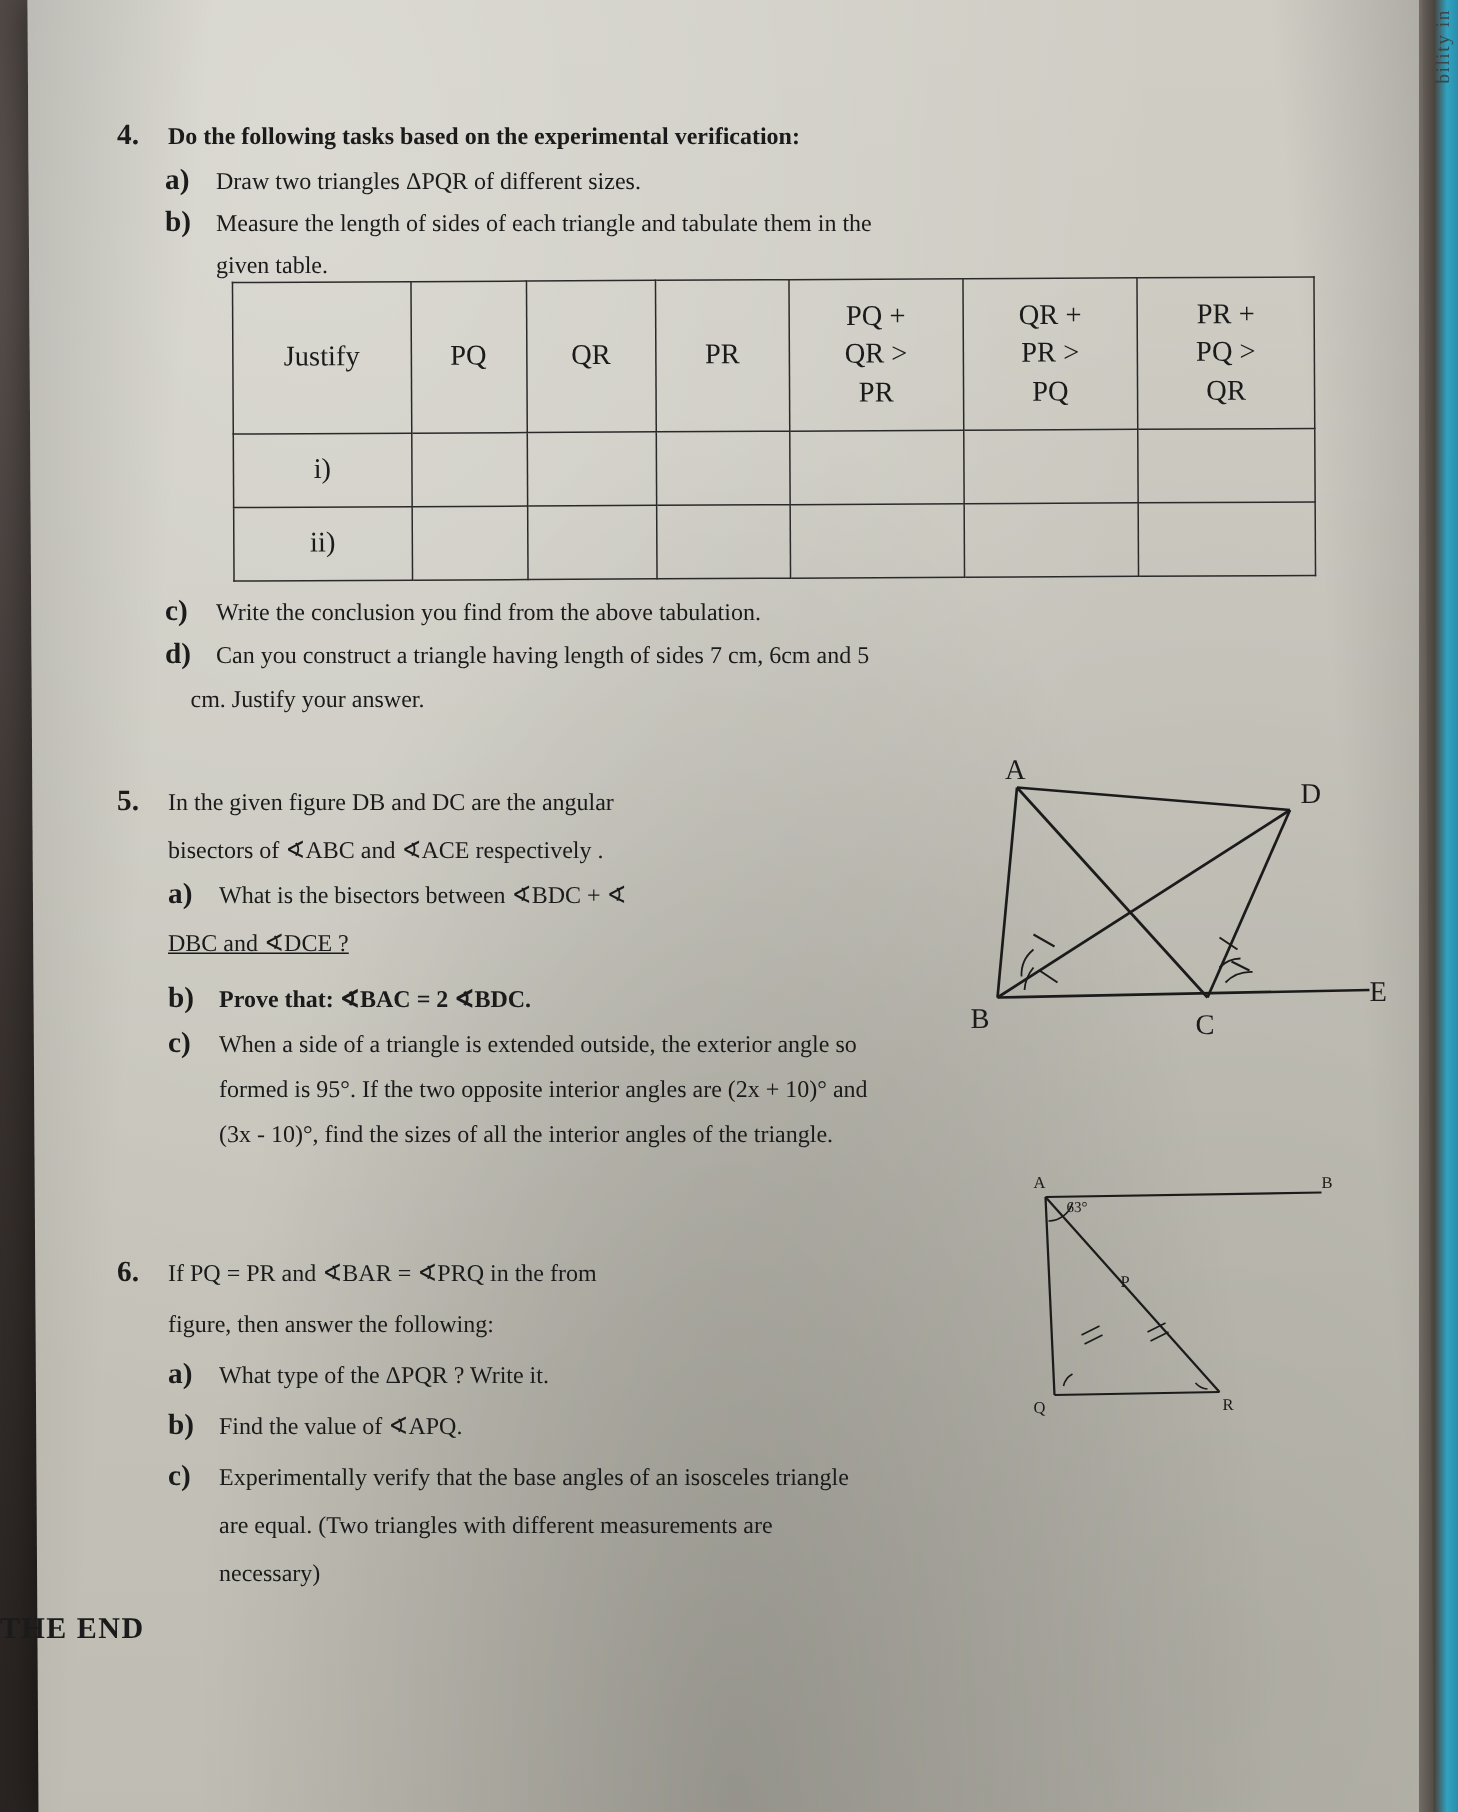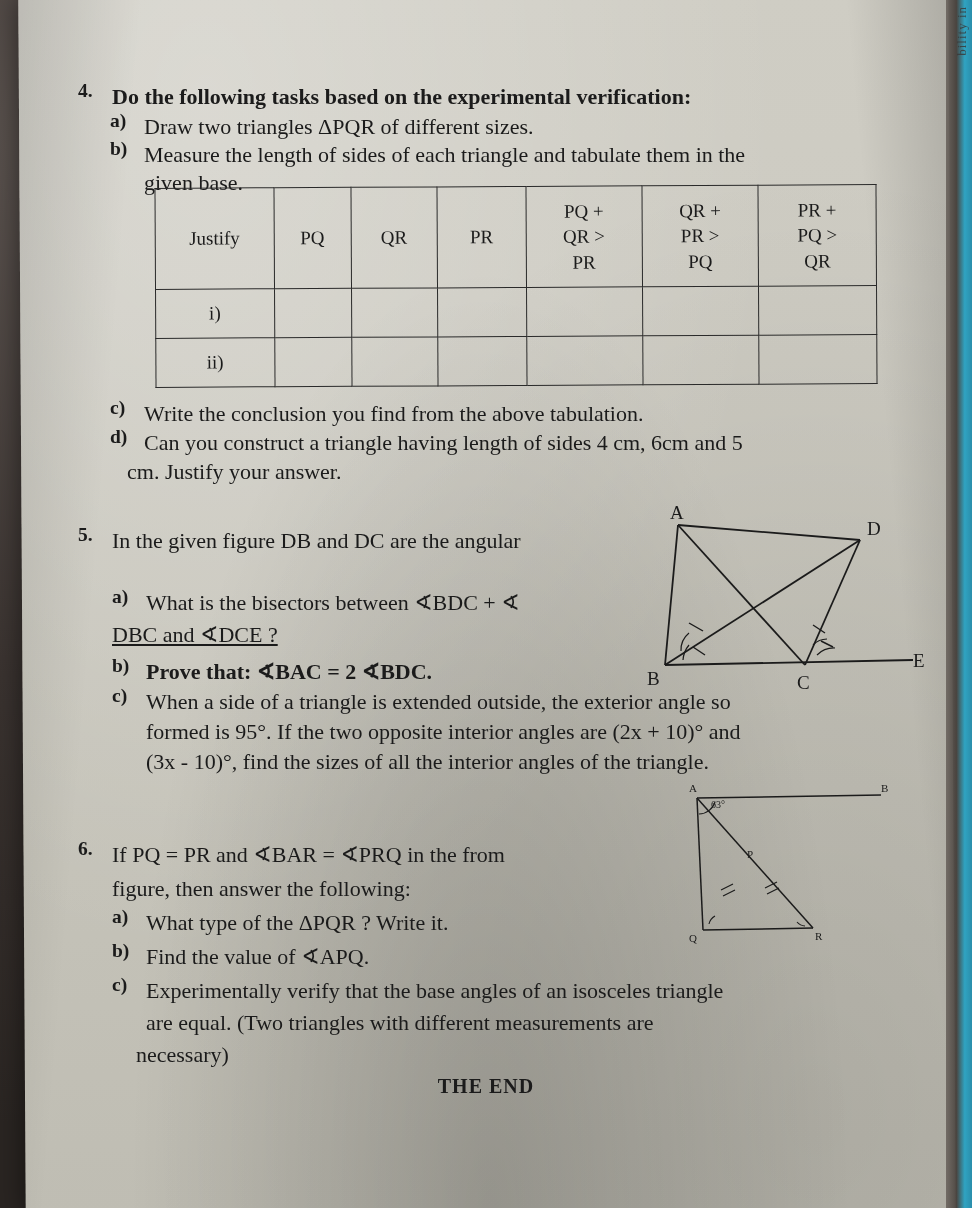--- a/index.html
+++ b/index.html
@@ -77,21 +77,21 @@
   .content {
     position: absolute;
     left: 0; top: 0;
     width: 972px;
     height: 1208px;
     z-index: 2;
     color: #1b1b1b;
   }
   .q {
     position: absolute;
-    font-size: 22px;
+    font-size: 16px;
     line-height: 1.52;
   }
   .num {
     position: absolute;
     font-weight: bold;
     font-size: 19.5px;
   }
   
   #q4-num { left: 78px; top: 80px; }
   #q4-title { left: 112px; top: 80px; font-weight: bold; width: 800px; }
@@ -146,27 +146,27 @@
   #q6-num { left: 78px; top: 838px; }
   #q6-txt1 { left: 112px; top: 838px; width: 550px; }
   #q6-txt2 { left: 112px; top: 872px; width: 550px; }
   #q6a-lbl { left: 112px; top: 906px; }
   #q6a-txt { left: 146px; top: 906px; width: 560px; }
   #q6b-lbl { left: 112px; top: 940px; }
   #q6b-txt { left: 146px; top: 940px; width: 560px; }
   #q6c-lbl { left: 112px; top: 974px; }
   #q6c-txt { left: 146px; top: 974px; width: 790px; }
   #q6c-txt2 { left: 146px; top: 1006px; width: 790px; }
-  #q6c-txt3 { left: 136px; top: 1038px; width: 790px; }
+  #q6c-txt3 { left: 146px; top: 1038px; width: 790px; }
   #the-end {
     position: absolute;
     left: 0;
     top: 1075px;
     width: 972px;
-    text-align: center;
+    text-align: left;
     font-weight: bold;
     font-size: 20px;
     letter-spacing: 1px;
   }
   
   .fig {
     position: absolute;
   }
   #fig5 { left: 645px; top: 505px; }
   #fig6 { left: 685px; top: 780px; }
@@ -182,21 +182,21 @@
   <div class="content">
 
     <div class="num" id="q4-num">4.</div>
     <div class="q" id="q4-title">Do the following tasks based on the experimental verification:</div>
 
     <div class="num" id="q4a-lbl">a)</div>
     <div class="q" id="q4a-txt">Draw two triangles ΔPQR of different sizes.</div>
 
     <div class="num" id="q4b-lbl">b)</div>
     <div class="q" id="q4b-txt">Measure the length of sides of each triangle and tabulate them in the</div>
-    <div class="q" style="left:144px; top:166px; width:400px;">given base.</div>
+    <div class="q" style="left:144px; top:166px; width:400px;">given table.</div>
 
     <table class="tbl">
       <thead>
         <tr>
           <td style="width:118px">
             <div class="hdr-stack"><span>Justify</span></div>
           </td>
           <td style="width:75px">
             <div class="hdr-stack"><span>PQ</span></div>
           </td>
@@ -248,25 +248,26 @@
           <td></td>
           <td></td>
         </tr>
       </tbody>
     </table>
 
     <div class="num" id="q4c-lbl">c)</div>
     <div class="q" id="q4c-txt">Write the conclusion you find from the above tabulation.</div>
 
     <div class="num" id="q4d-lbl">d)</div>
-    <div class="q" id="q4d-txt">Can you construct a triangle having length of sides 4 cm, 6cm and 5</div>
+    <div class="q" id="q4d-txt">Can you construct a triangle having length of sides 7 cm, 6cm and 5</div>
     <div class="q" id="q4d-txt2">cm. Justify your answer.</div>
 
     <div class="num" id="q5-num">5.</div>
     <div class="q" id="q5-txt1">In the given figure  DB and DC are the angular</div>
+    <div class="q" id="q5-txt2">bisectors of ∢ABC and ∢ACE respectively .</div>
 
     <div class="num" id="q5a-lbl">a)</div>
     <div class="q" id="q5a-txt">What is the bisectors between ∢BDC + ∢</div>
     <div class="q" id="q5a-txt2">DBC and ∢DCE ?</div>
 
     <div class="num" id="q5b-lbl">b)</div>
     <div class="q" id="q5b-txt">Prove that: ∢BAC = 2 ∢BDC.</div>
 
     <div class="num" id="q5c-lbl">c)</div>
     <div class="q" id="q5c-txt">When a side of a triangle is extended outside, the exterior angle so</div>

